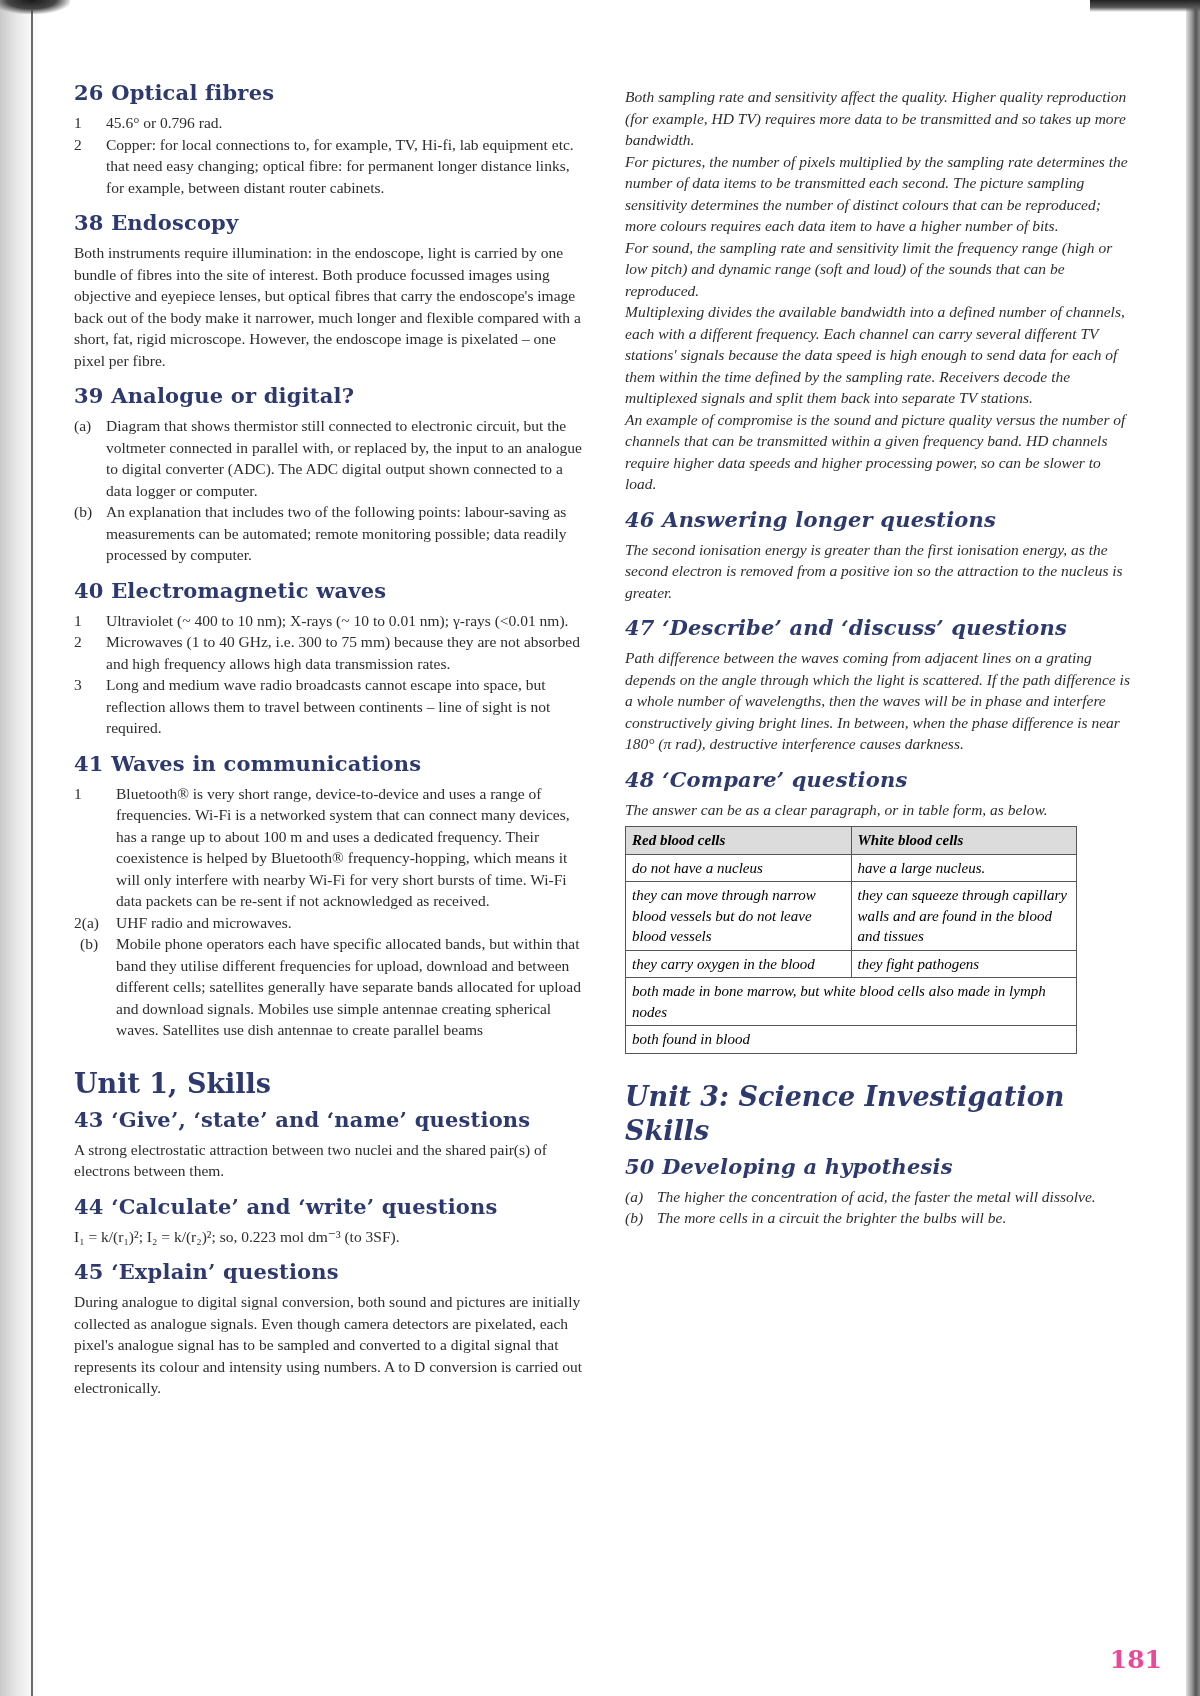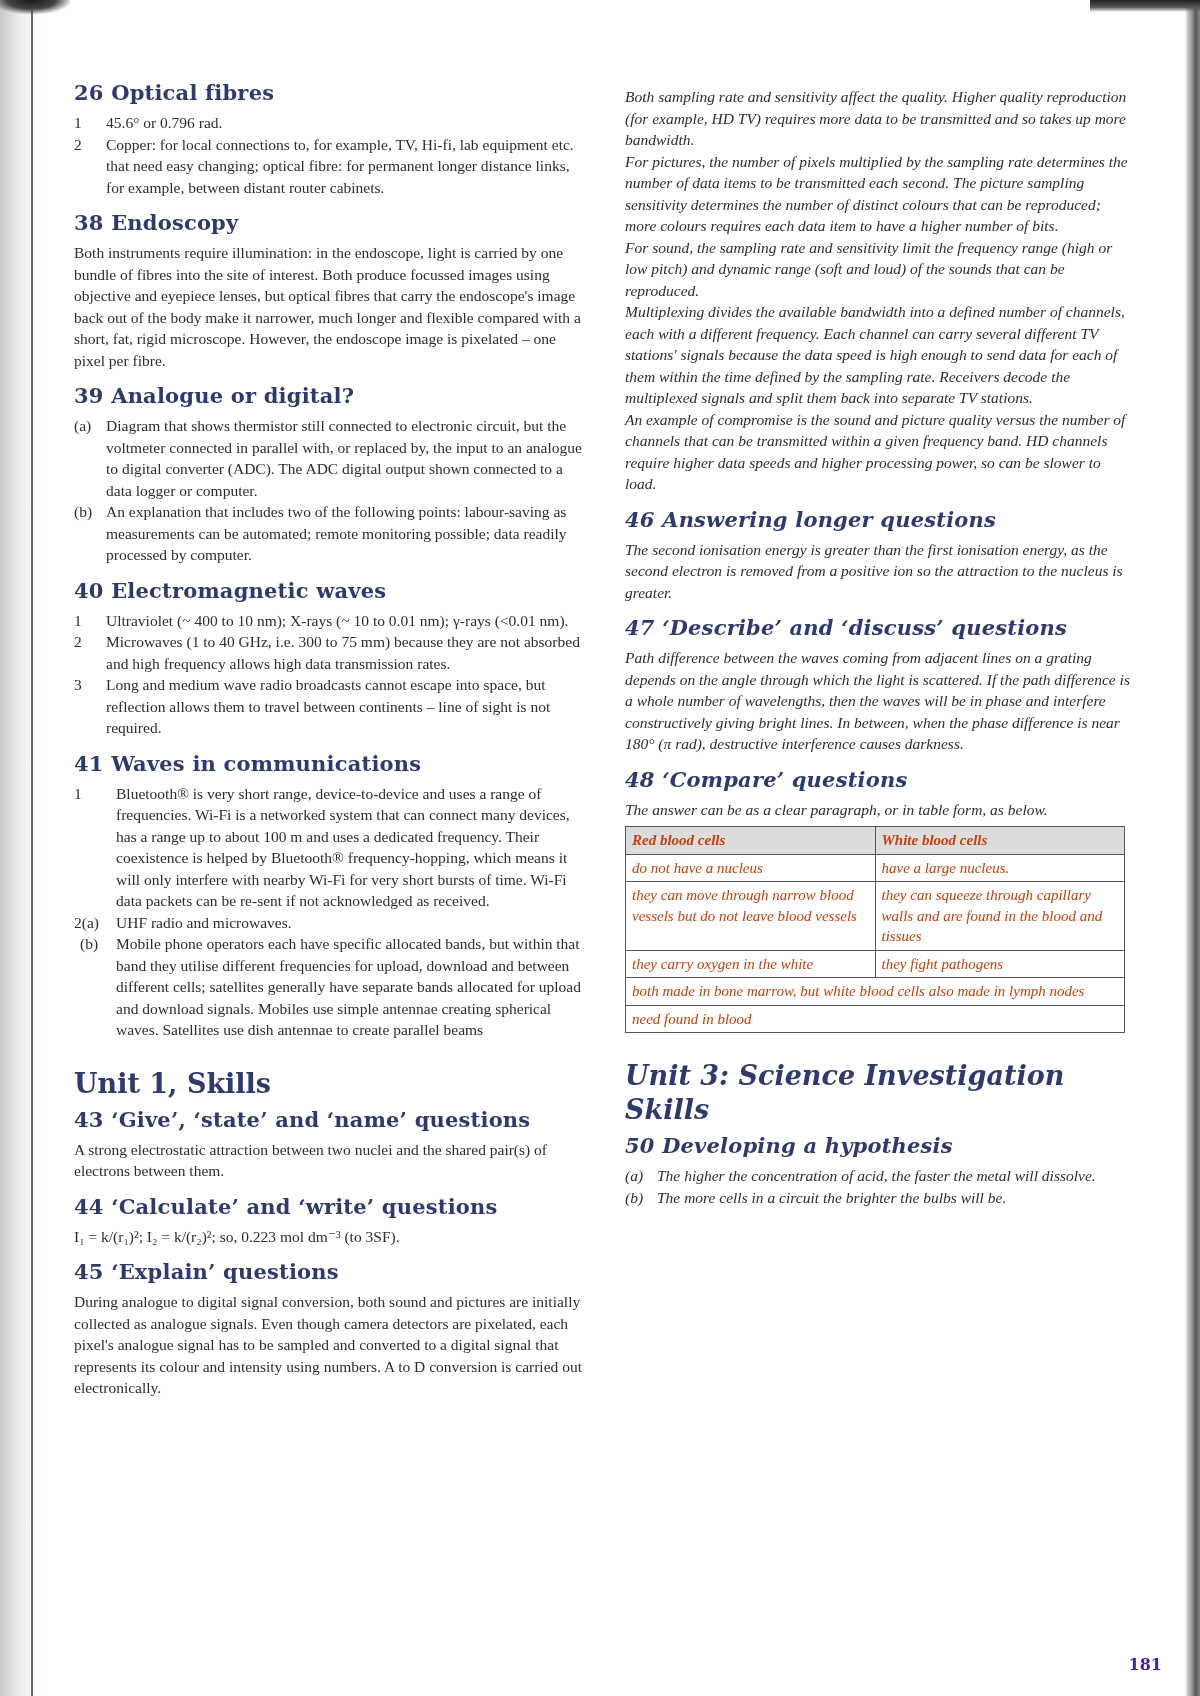--- a/index.html
+++ b/index.html
@@ -46,31 +46,31 @@
     margin: 0; font-size: 15.5px; line-height: 21.5px; color: #2d2d2d;
   }
   .item { display: flex; font-size: 15.5px; line-height: 21.5px; color: #2d2d2d; }
   .item .num { flex: 0 0 32px; }
   .item .num.wide { flex: 0 0 42px; }
   .item .txt { flex: 1; }
   .gap-s { height: 12px; }
   .gap-l { height: 26px; }
 
   table.cmp {
-    border-collapse: collapse; width: 500px; margin-top: 6px;
-    font-size: 15px; line-height: 20.5px; color: #c2410c;
+    border-collapse: collapse; width: 452px; margin-top: 6px;
+    font-size: 15px; line-height: 20.5px; color: #000000;
   }
   table.cmp th, table.cmp td {
     border: 1.5px solid #555; padding: 3px 6px; vertical-align: top; text-align: left;
   }
   table.cmp th { background: #dcdcdc; font-weight: bold; }
   table.cmp th.center { text-align: left; }
   .page-num {
     position: absolute; right: 38px; bottom: 22px;
-    font-family: "DejaVu Serif", serif; font-weight: bold; font-size: 16px; color: #4c1d95;
+    font-family: "DejaVu Serif", serif; font-weight: bold; font-size: 25px; color: #ec4899;
   }
 </style>
 </head>
 <body>
 
 <div class="binding"></div>
 <div class="binding-line"></div>
 <div class="binding-top"></div>
 <div class="right-edge"></div>
 <div class="top-edge"></div>
@@ -199,28 +199,28 @@
       <tbody>
         <tr>
           <td>do not have a nucleus</td>
           <td>have a large nucleus.</td>
         </tr>
         <tr>
           <td>they can move through narrow blood vessels but do not leave blood vessels</td>
           <td>they can squeeze through capillary walls and are found in the blood and tissues</td>
         </tr>
         <tr>
-          <td>they carry oxygen in the white</td>
+          <td>they carry oxygen in the blood</td>
           <td>they fight pathogens</td>
         </tr>
         <tr>
           <td colspan="2">both made in bone marrow, but white blood cells also made in lymph nodes</td>
         </tr>
         <tr>
-          <td colspan="2">need found in blood</td>
+          <td colspan="2">both found in blood</td>
         </tr>
       </tbody>
     </table>
   </section>
   <div class="gap-l"></div>
 
   <h1 class="unit">Unit 3: Science Investigation Skills</h1>
 
   <section>
     <h2 class="sec">50 Developing a hypothesis</h2>

